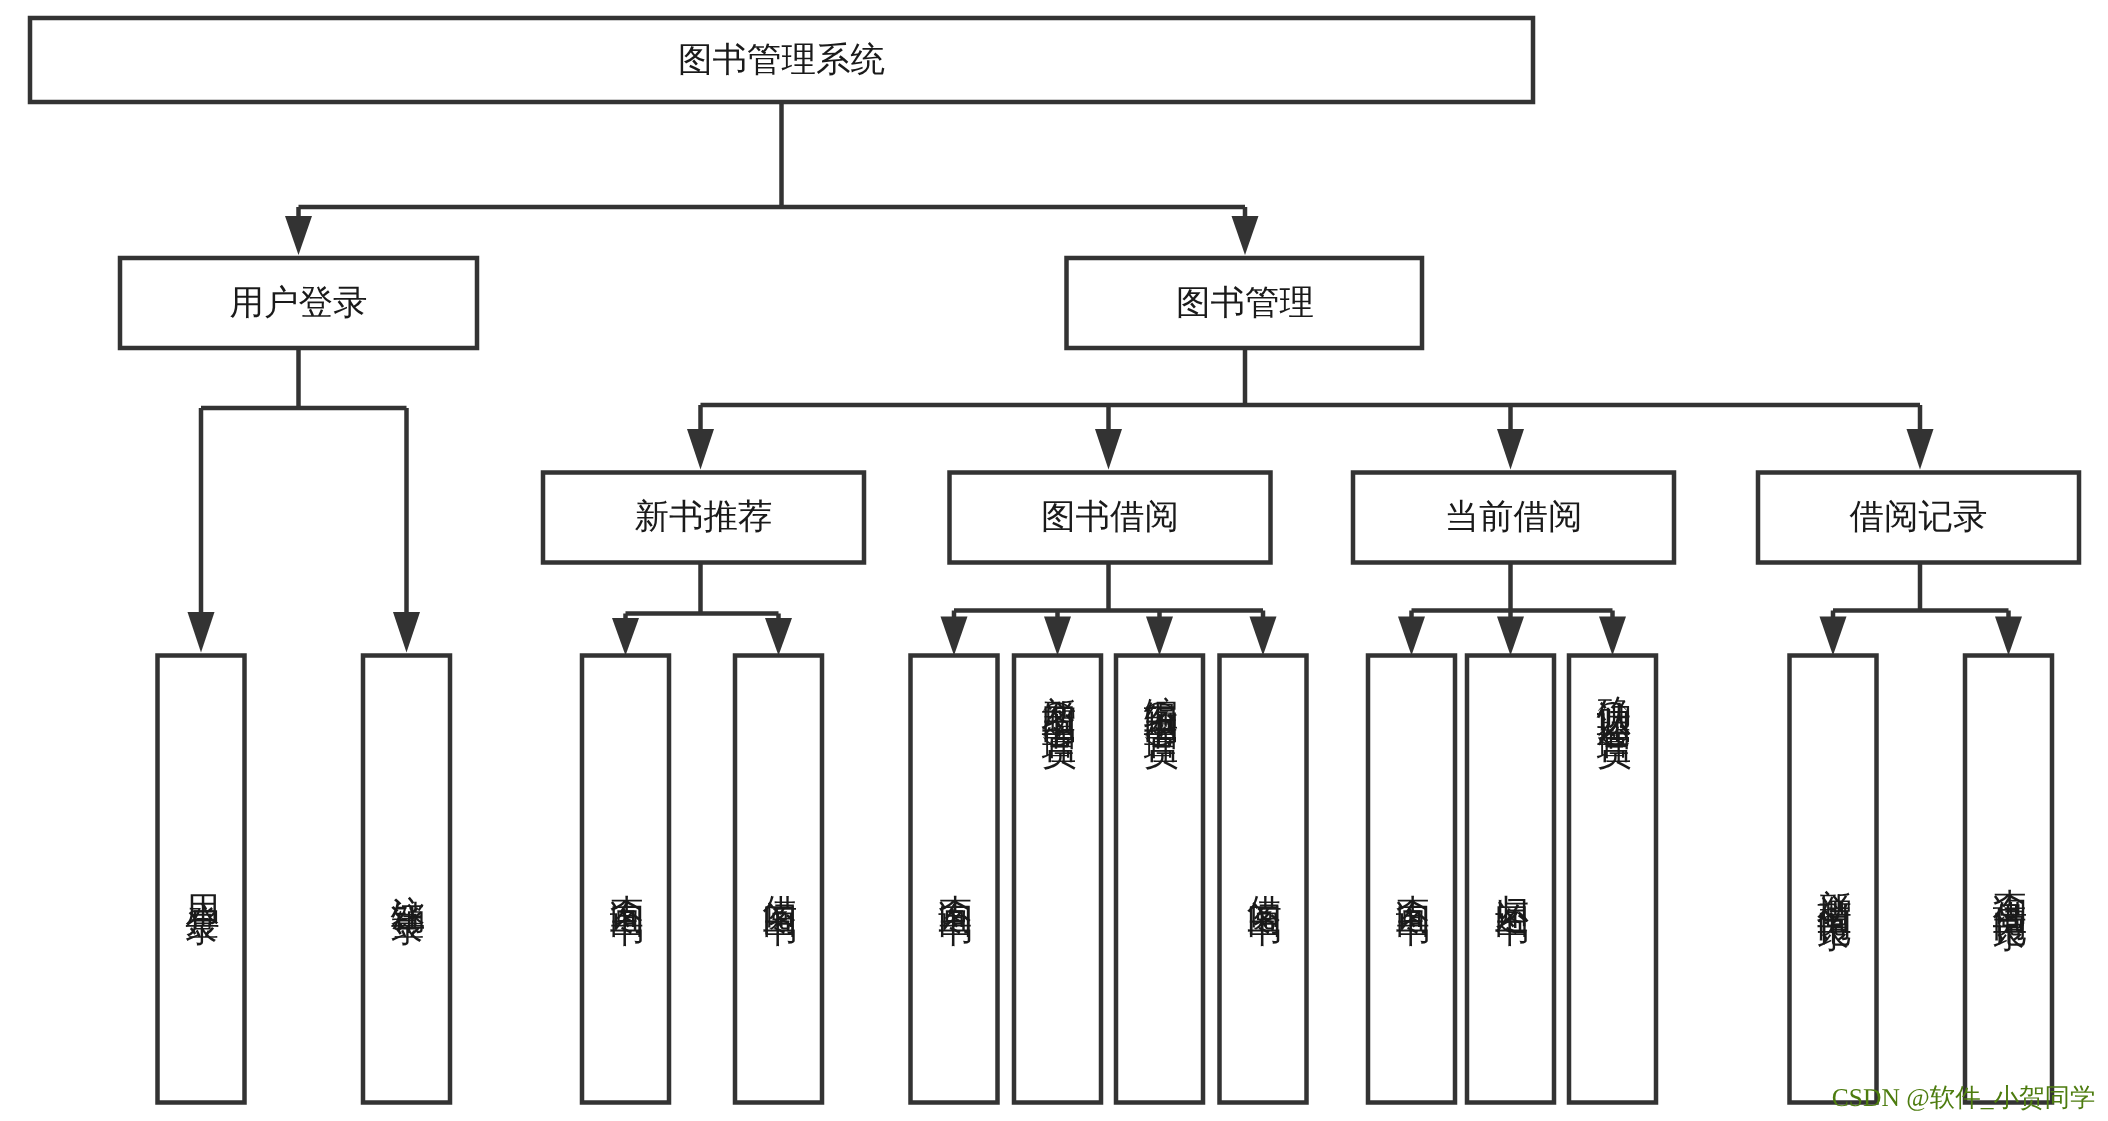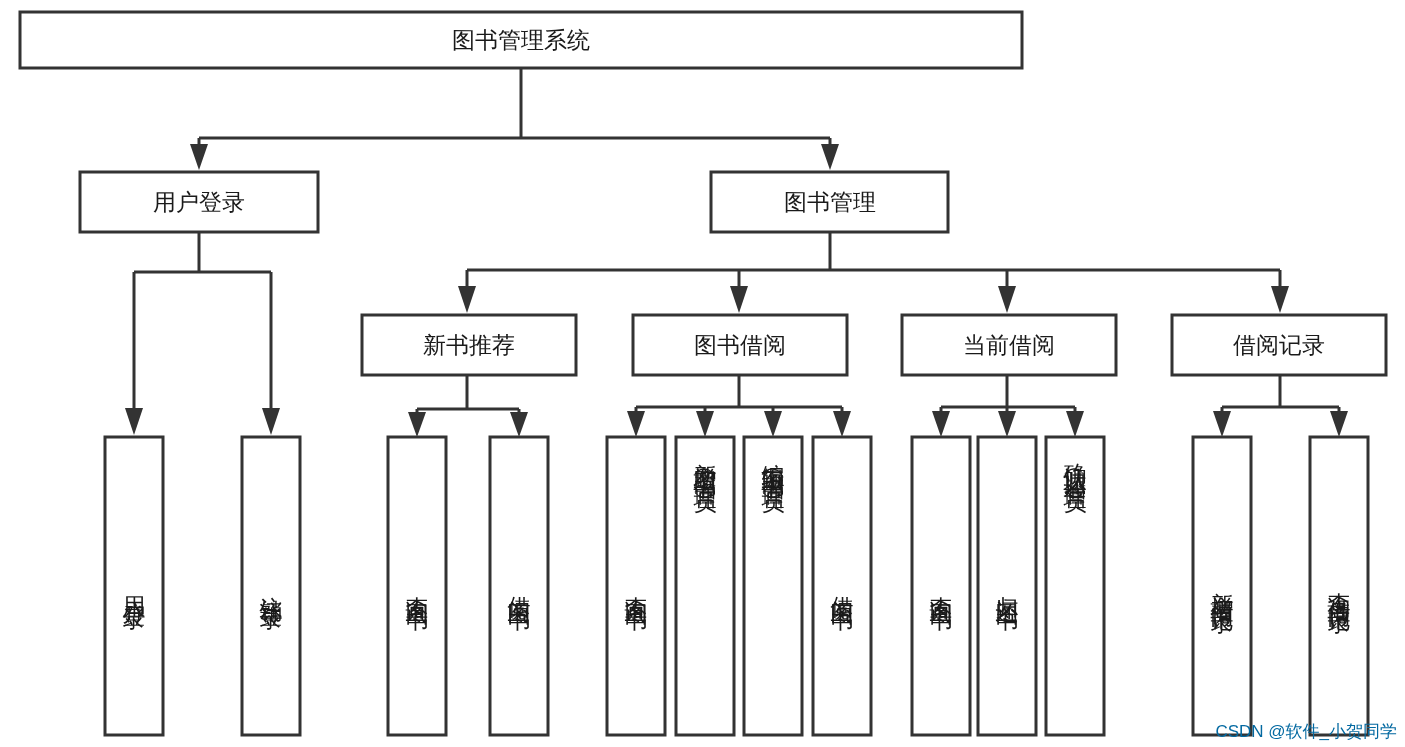--- a/index.html
+++ b/index.html
@@ -70,23 +70,23 @@
     line-height: 1.0;
     color: #1a1a1a;
     letter-spacing: 4px;
     white-space: nowrap;
     text-align: center;
   }
   .watermark {
     position: absolute;
     right: 8px;
     bottom: 4px;
-    font-family: Liberation Sans, sans-serif;
+    font-family: Liberation Serif, serif;
     font-size: 17px;
-    color: #0369a1;
+    color: #4d7c0f;
     white-space: nowrap;
     user-select: none;
     text-align: right;
   }
 </style>
 </head>
 <body>
 
 <div id="diagram-root">
 

